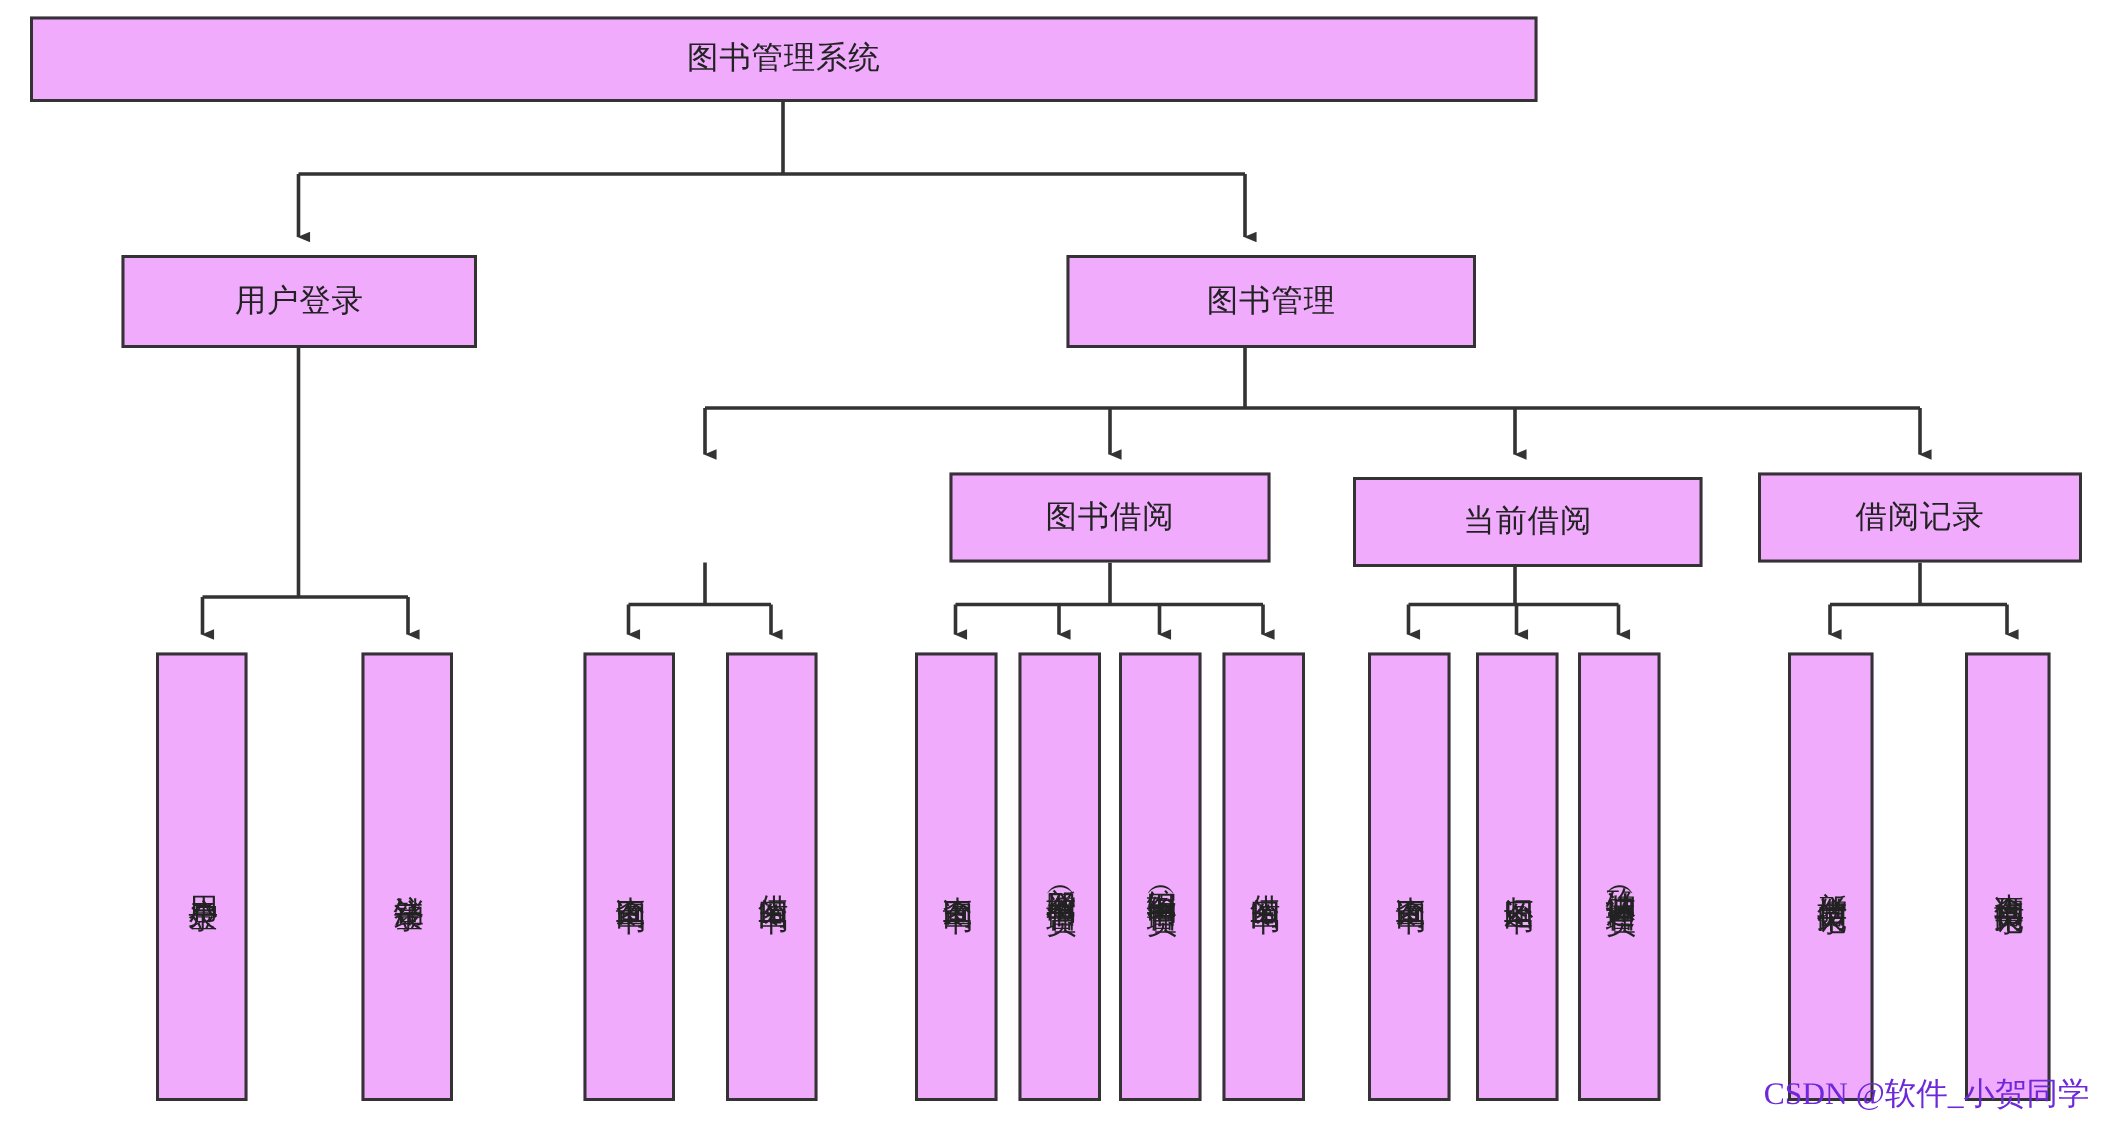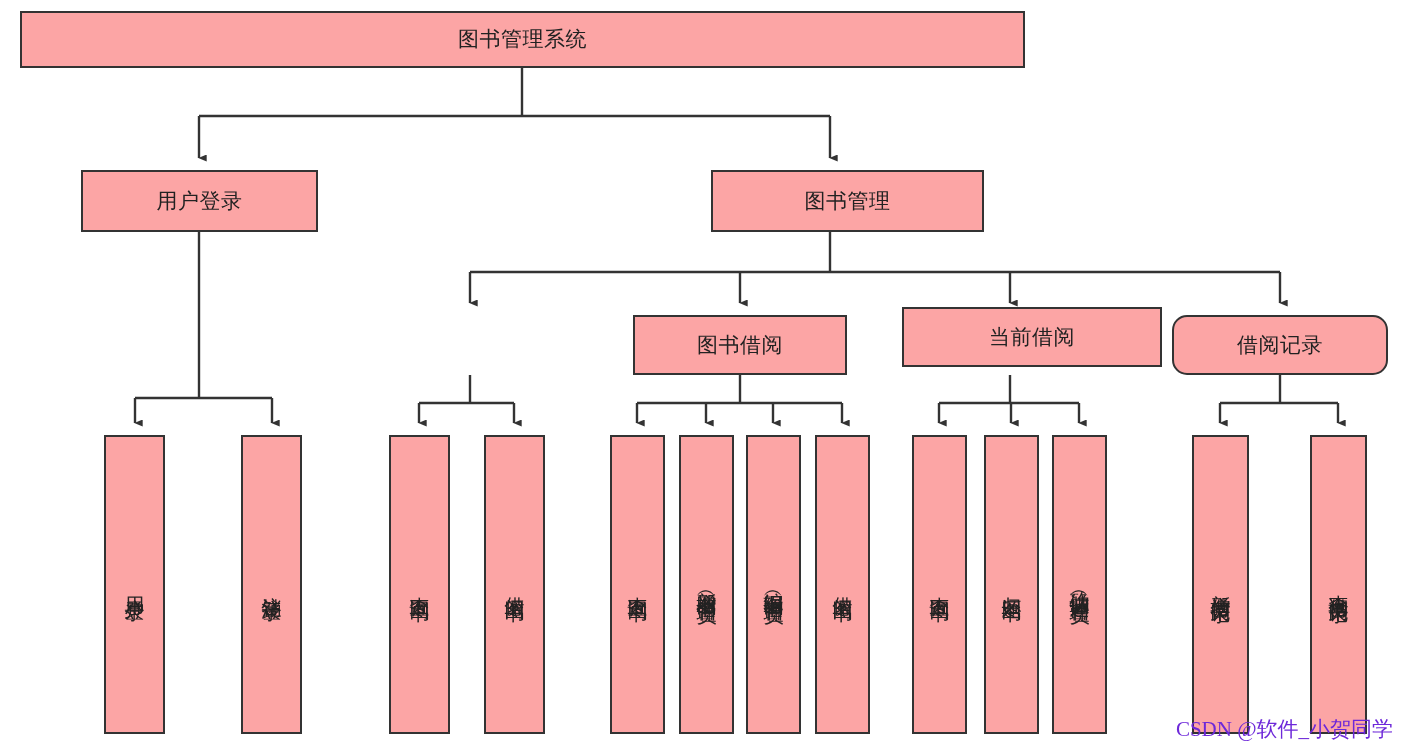--- a/index.html
+++ b/index.html
@@ -22,21 +22,21 @@
     position: absolute;
     left: 0;
     top: 0;
     width: 1405px;
     height: 747px;
     pointer-events: none;
   }
   .node {
     position: absolute;
     box-sizing: border-box;
-    background: #fca5a5;
+    background: #f0abfc;
     border: 2px solid #333333;
     display: flex;
     align-items: center;
     justify-content: center;
     color: #222222;
     z-index: 2;
   }
   .node .lbl {
     display: block;
     text-align: center;
@@ -139,24 +139,24 @@
   <div class="node h" style="left:81px; top:170px; width:237px; height:62px;">
     <span class="lbl">用户登录</span>
   </div>
   <div class="node h" style="left:711px; top:170px; width:273px; height:62px;">
     <span class="lbl">图书管理</span>
   </div>
 
   <div class="node h" style="left:633px; top:315px; width:214px; height:60px;">
     <span class="lbl">图书借阅</span>
   </div>
-  <div class="node h" style="left:902px; top:307px; width:260px; height:60px;">
+  <div class="node h" style="left:902px; top:318px; width:233px; height:60px;">
     <span class="lbl">当前借阅</span>
   </div>
-  <div class="node h" style="left:1172px; top:315px; width:216px; height:60px;border-radius:15px;">
+  <div class="node h" style="left:1172px; top:315px; width:216px; height:60px;">
     <span class="lbl">借阅记录</span>
   </div>
 
   <div class="node v" style="left:104px; top:435px; width:61px; height:299px;">
     <span class="lbl">用户登录</span>
   </div>
   <div class="node v" style="left:241px; top:435px; width:61px; height:299px;">
     <span class="lbl">注销登录</span>
   </div>
 

